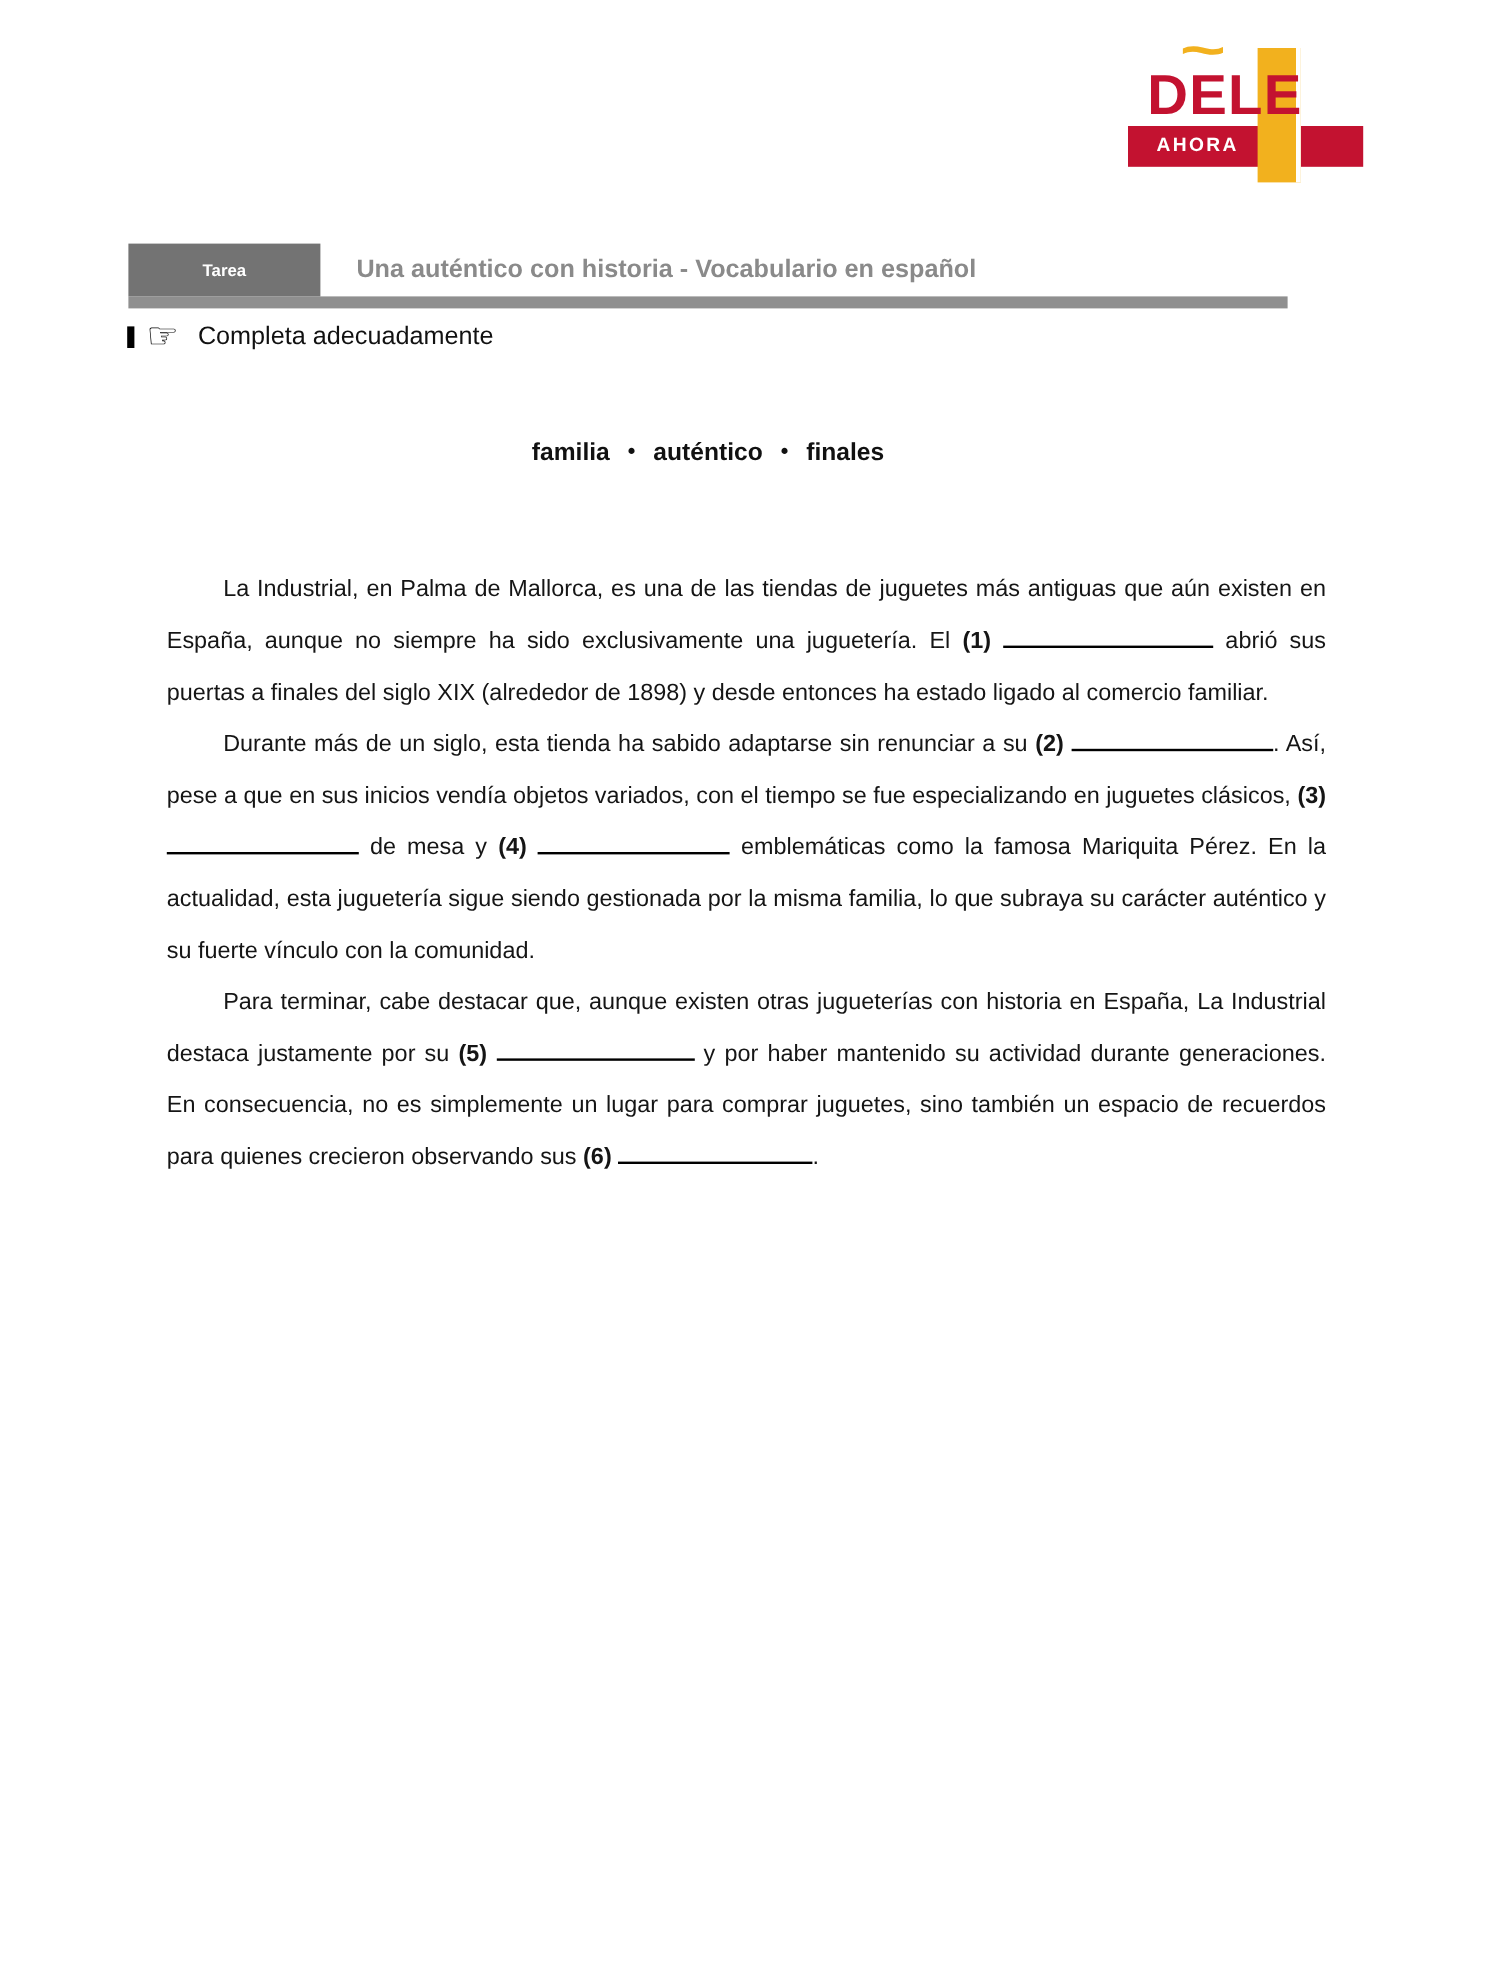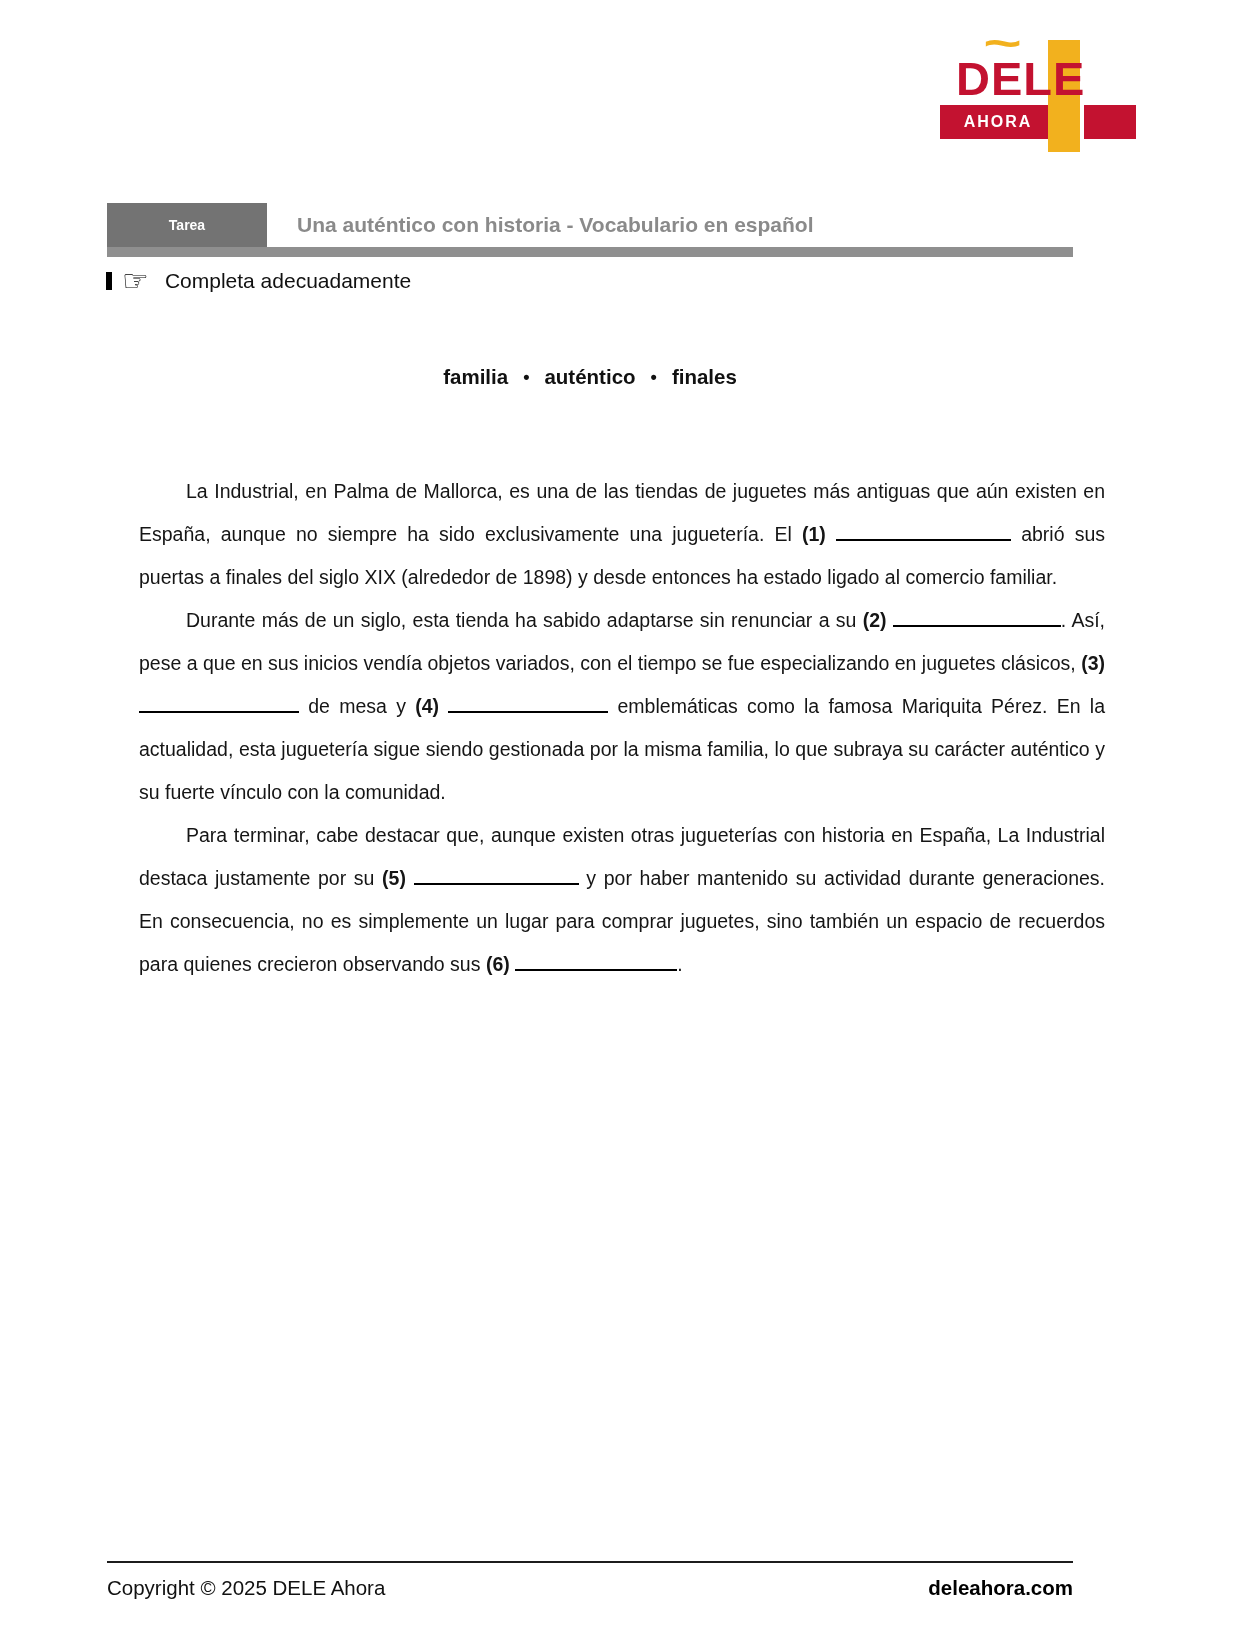--- a/index.html
+++ b/index.html
@@ -124,18 +124,14 @@
   <div class="word-bank" id="word-bank">
       <div><span>familia</span><span class="wb-bullet">•</span><span>auténtico</span><span class="wb-bullet">•</span><span>finales</span></div>
     </div>
 
   <div class="passage" id="passage">
       <p>La Industrial, en Palma de Mallorca, es una de las tiendas de juguetes más antiguas que aún existen en España, aunque no siempre ha sido exclusivamente una juguetería. El <strong>(1)</strong> <span class="blank" style="width: 175px;"></span> abrió sus puertas a finales del siglo XIX (alrededor de 1898) y desde entonces ha estado ligado al comercio familiar.</p>
       <p>Durante más de un siglo, esta tienda ha sabido adaptarse sin renunciar a su <strong>(2)</strong> <span class="blank" style="width: 168px;"></span>. Así, pese a que en sus inicios vendía objetos variados, con el tiempo se fue especializando en juguetes clásicos, <strong>(3)</strong> <span class="blank" style="width: 160px;"></span> de mesa y <strong>(4)</strong> <span class="blank" style="width: 160px;"></span> emblemáticas como la famosa Mariquita Pérez. En la actualidad, esta juguetería sigue siendo gestionada por la misma familia, lo que subraya su carácter auténtico y su fuerte vínculo con la comunidad.</p>
       <p>Para terminar, cabe destacar que, aunque existen otras jugueterías con historia en España, La Industrial destaca justamente por su <strong>(5)</strong> <span class="blank" style="width: 165px;"></span> y por haber mantenido su actividad durante generaciones. En consecuencia, no es simplemente un lugar para comprar juguetes, sino también un espacio de recuerdos para quienes crecieron observando sus <strong>(6)</strong> <span class="blank" style="width: 162px;"></span>.</p>
     </div>
 
-  <div class="footer">
-    <span>Copyright © 2025 DELE Ahora</span>
-    <span class="footer-site">deleahora.com</span>
-  </div>
 
 </div>
 
 </body></html>

